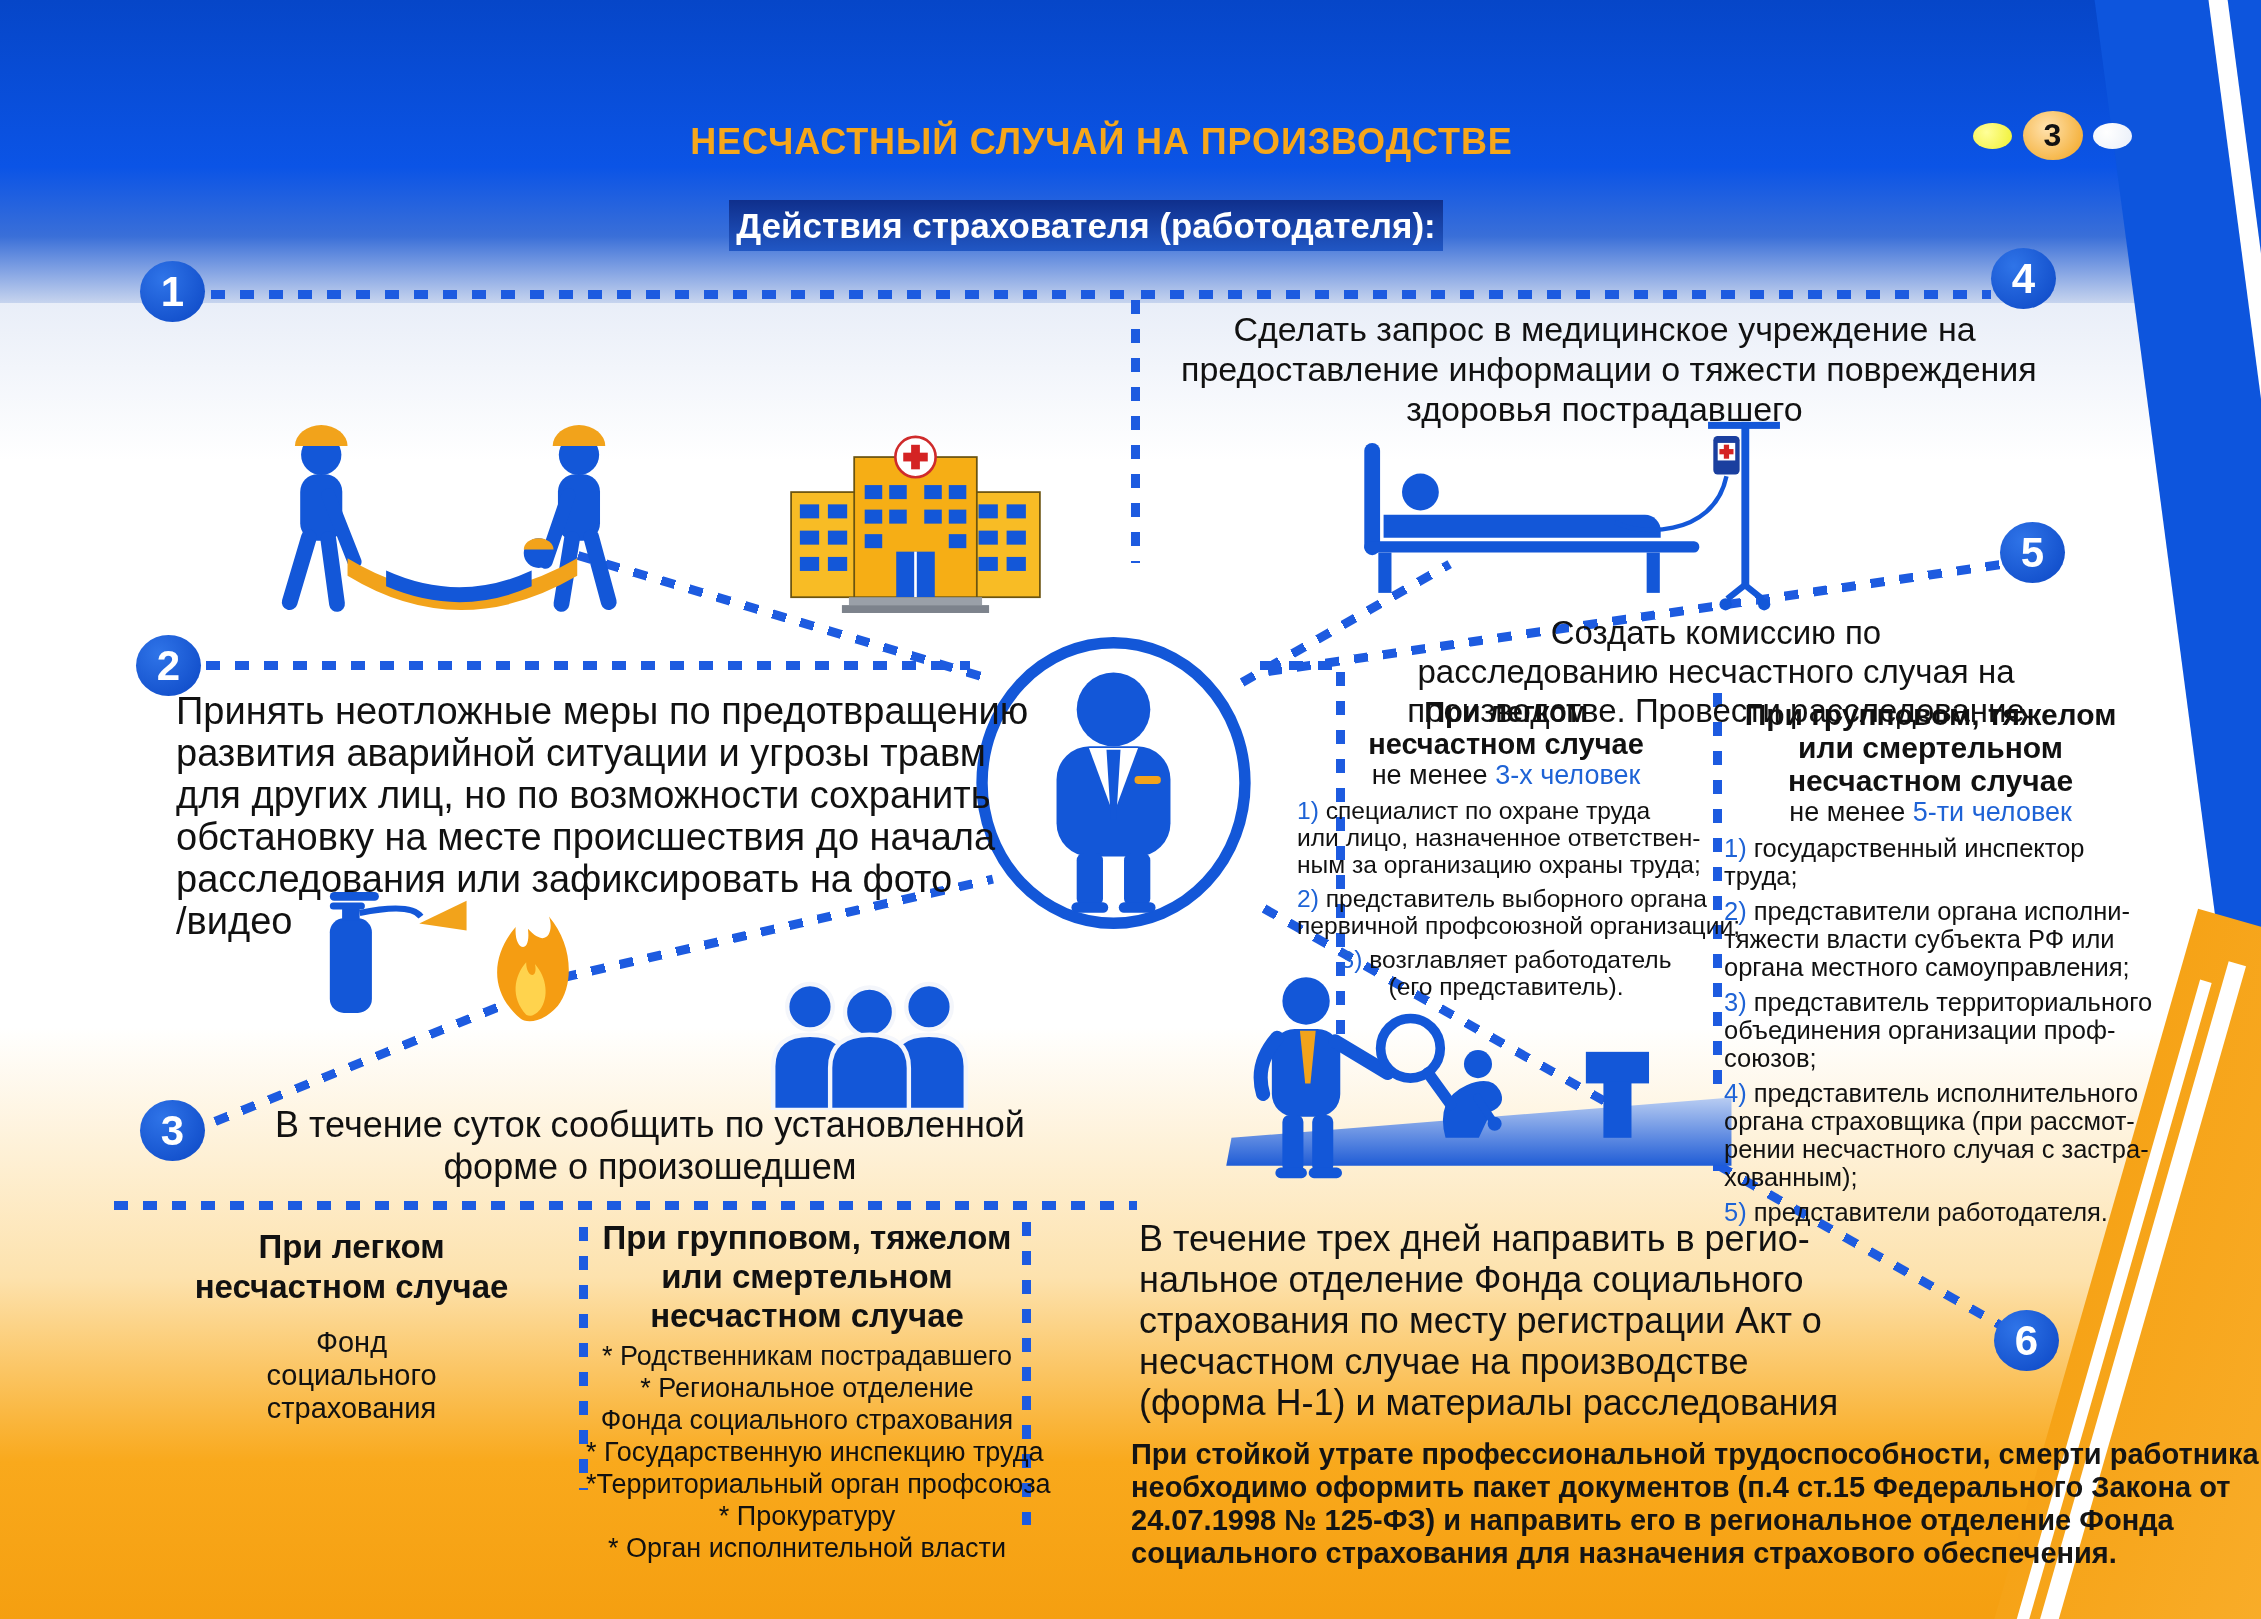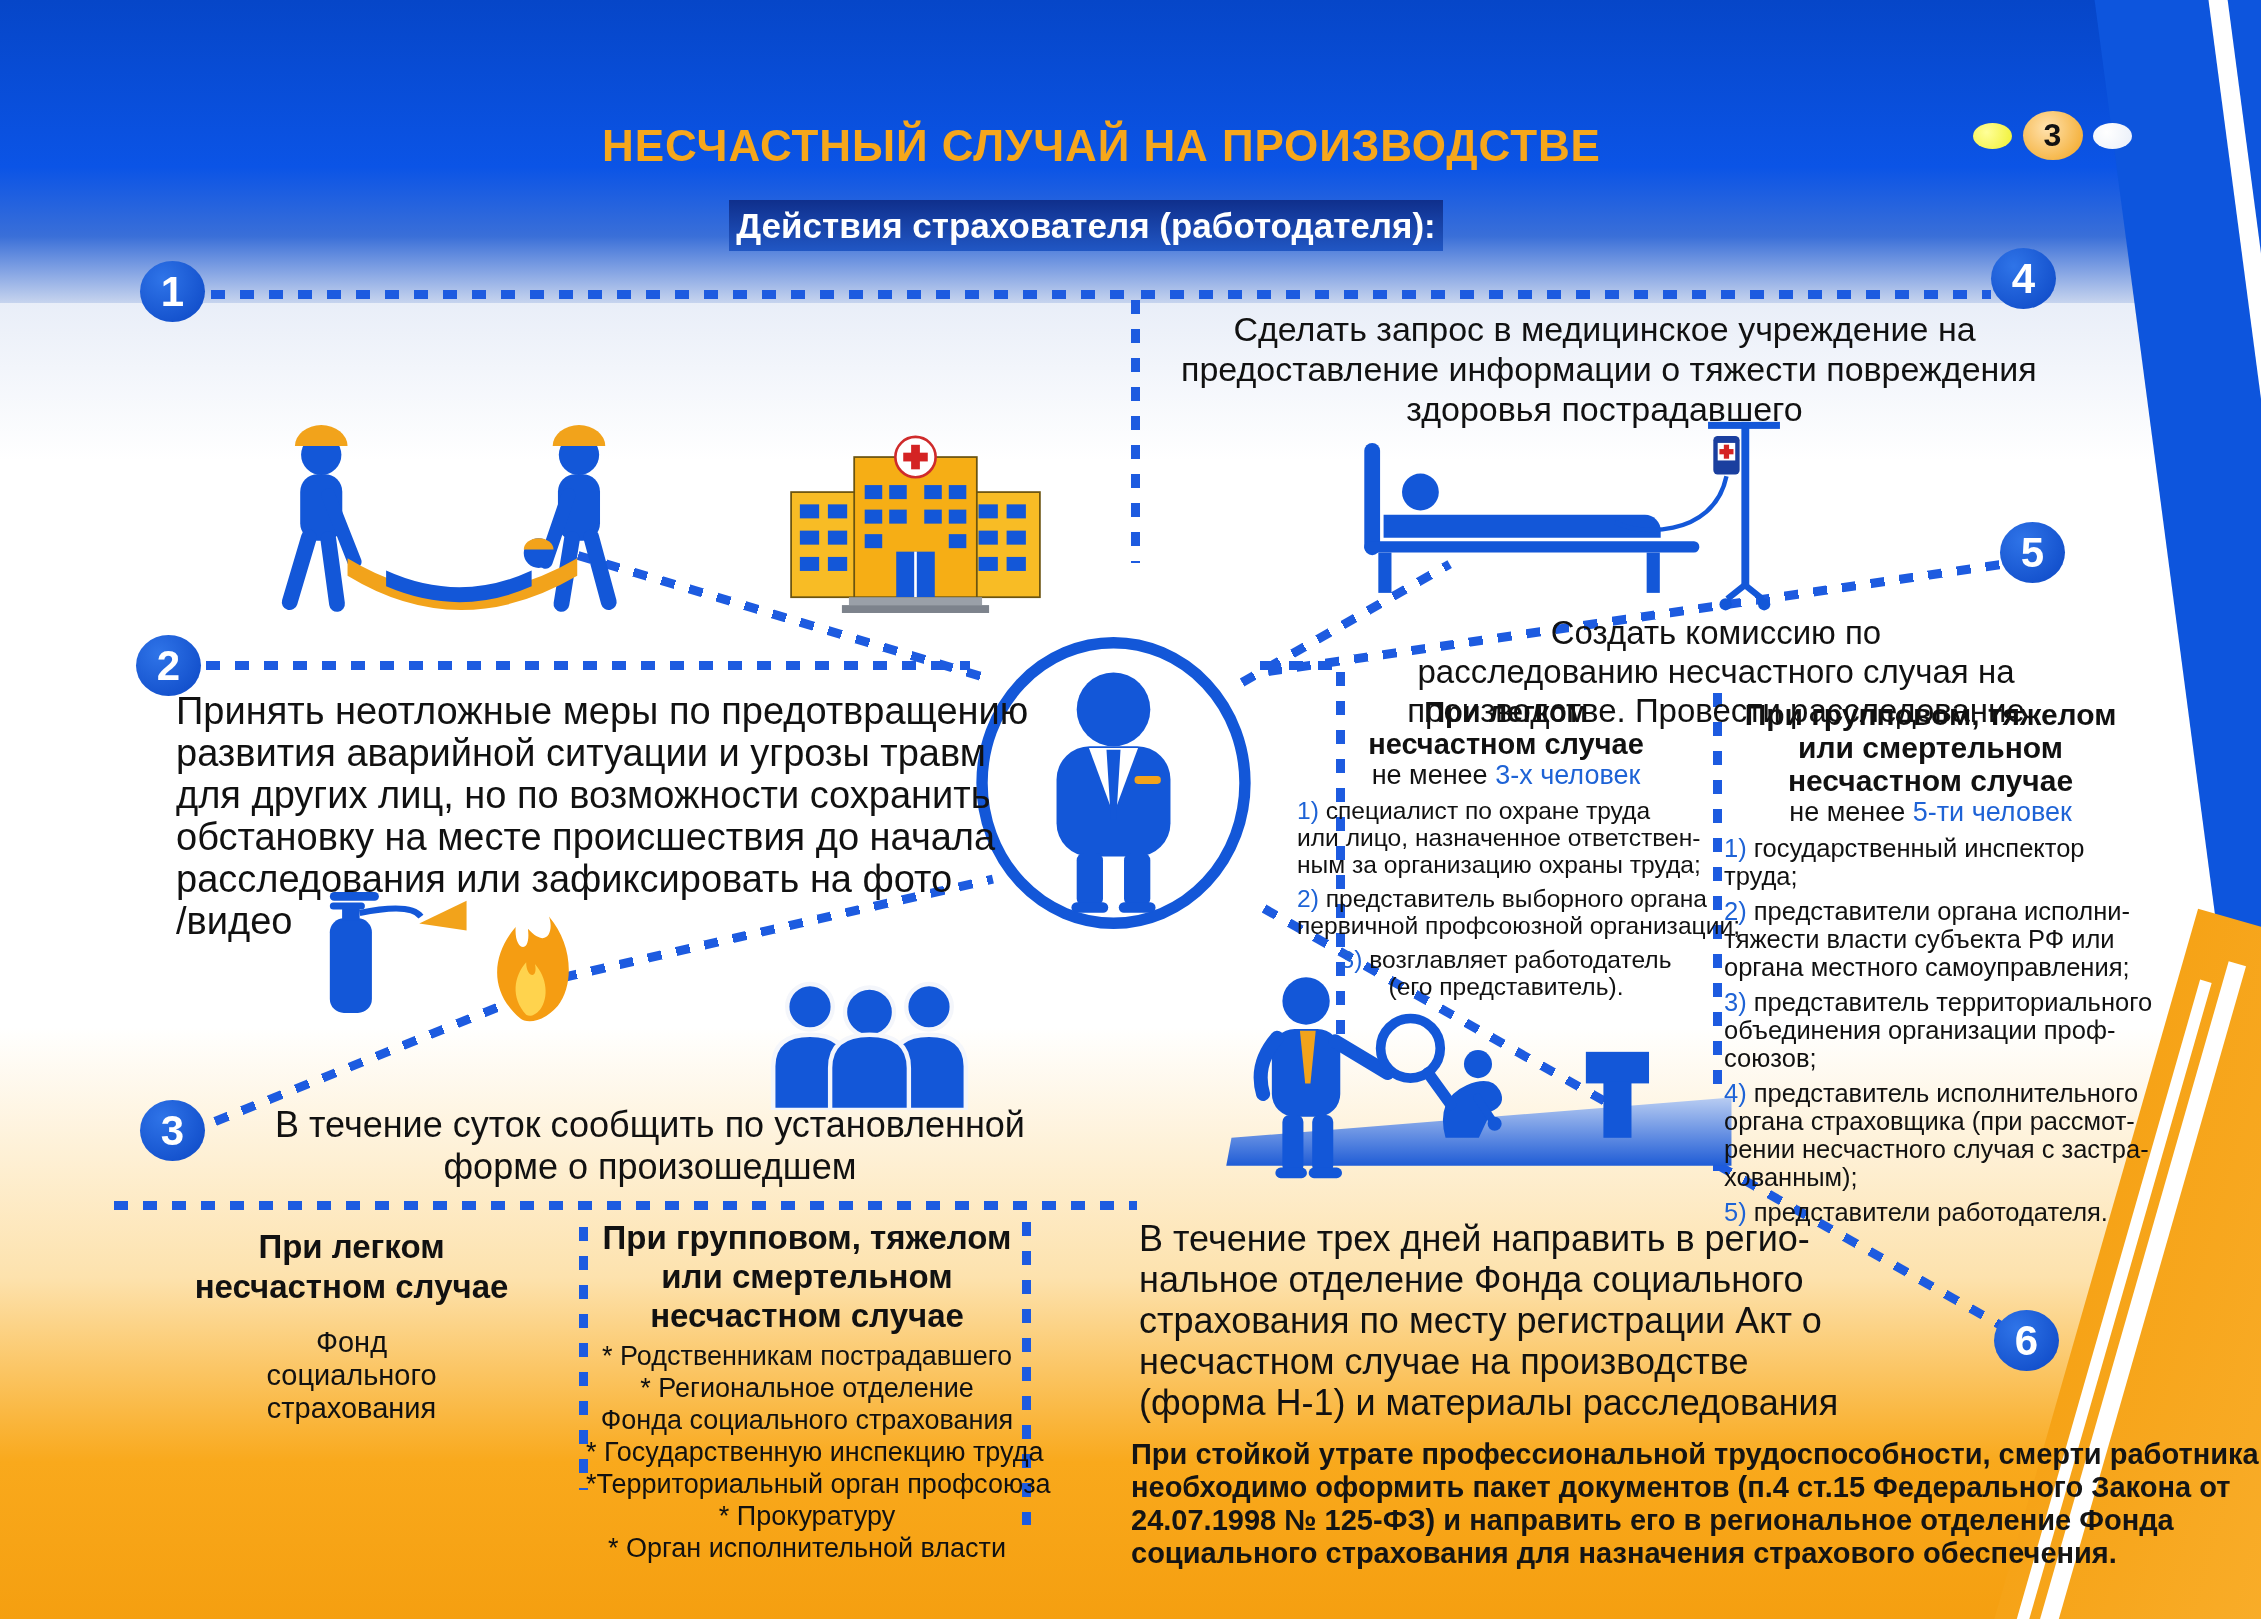--- a/index.html
+++ b/index.html
@@ -12,21 +12,21 @@
           background:linear-gradient(180deg,#e9eef8 0%,#ffffff 12%,#ffffff 55%,#fde2ad 74%,#f9a91c 88%,#f59f10 100%);}
   
   .art{position:absolute;z-index:1;}
   .band-blue{left:2177px;top:-132px;width:369px;height:1492px;background:#0d55dd;transform:rotate(-7.5deg);}
   .stripe-white-1{left:2279px;top:-132px;width:19.3px;height:1334px;background:#ffffff;transform:rotate(-7.5deg);}
   .band-orange{left:2079px;top:966px;width:527px;height:790px;background:linear-gradient(90deg,#f6a317,#fbb63a);transform:rotate(16deg);}
   .stripe-white-2{left:2091px;top:966px;width:12.3px;height:790px;background:#ffffff;transform:rotate(16deg);}
   .stripe-white-3{left:2117px;top:948px;width:17.6px;height:808px;background:#ffffff;transform:rotate(16deg);}
   
   .title{position:absolute;left:0;top:121px;width:2203px;text-align:center;z-index:3;
-         font-size:44px;font-weight:bold;letter-spacing:0.9px;color:#f6a71b;}
+         font-size:36px;font-weight:bold;letter-spacing:0.9px;color:#f6a71b;}
   .subtitle-band{position:absolute;left:729px;top:200px;width:714px;height:51px;z-index:3;
          background:linear-gradient(180deg,#0f2f8c,#2157c4);color:#fff;font-weight:bold;
          font-size:35px;line-height:51px;text-align:center;}
   .dots{position:absolute;left:1973px;top:111px;z-index:3;display:flex;align-items:center;gap:10.5px;}
   .dot-small{width:39px;height:26px;border-radius:50%;}
   .dot-yellow{background:radial-gradient(circle at 35% 35%,#ffff99,#efef2e);}
   .dot-white{background:radial-gradient(circle at 35% 35%,#ffffff,#e8eef8);}
   .dot-big{width:60px;height:49px;border-radius:50%;background:radial-gradient(circle at 40% 35%,#ffe2ae,#f2a31b);
            display:flex;align-items:center;justify-content:center;font-size:32px;font-weight:bold;color:#111;}
   

